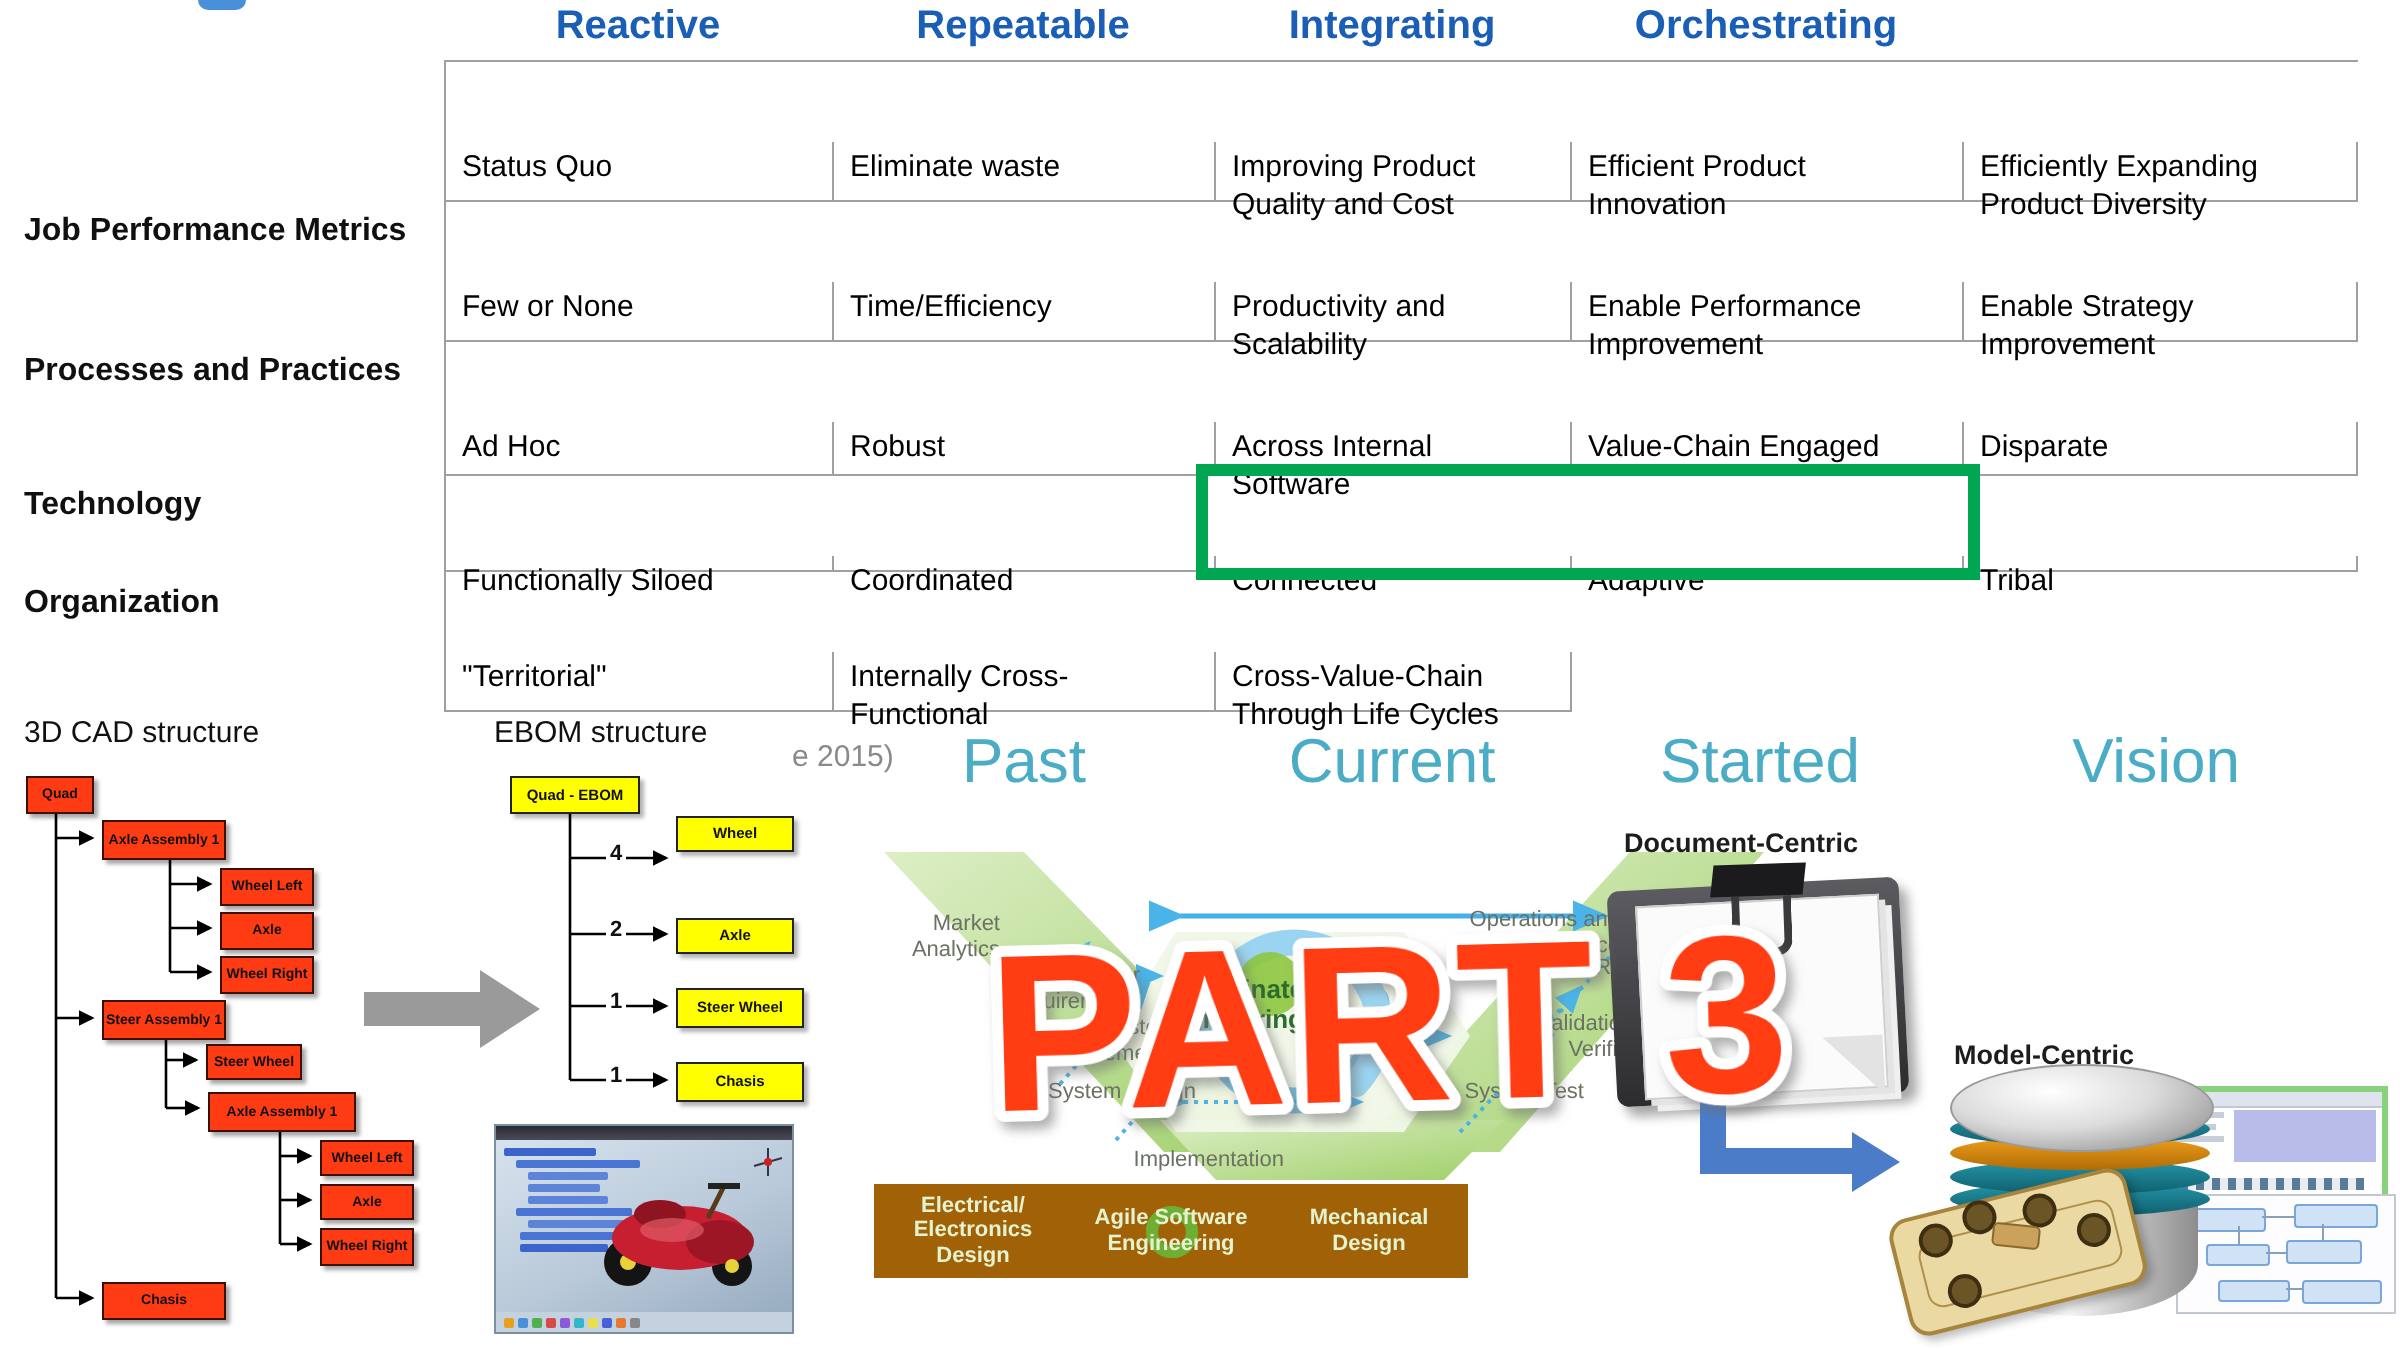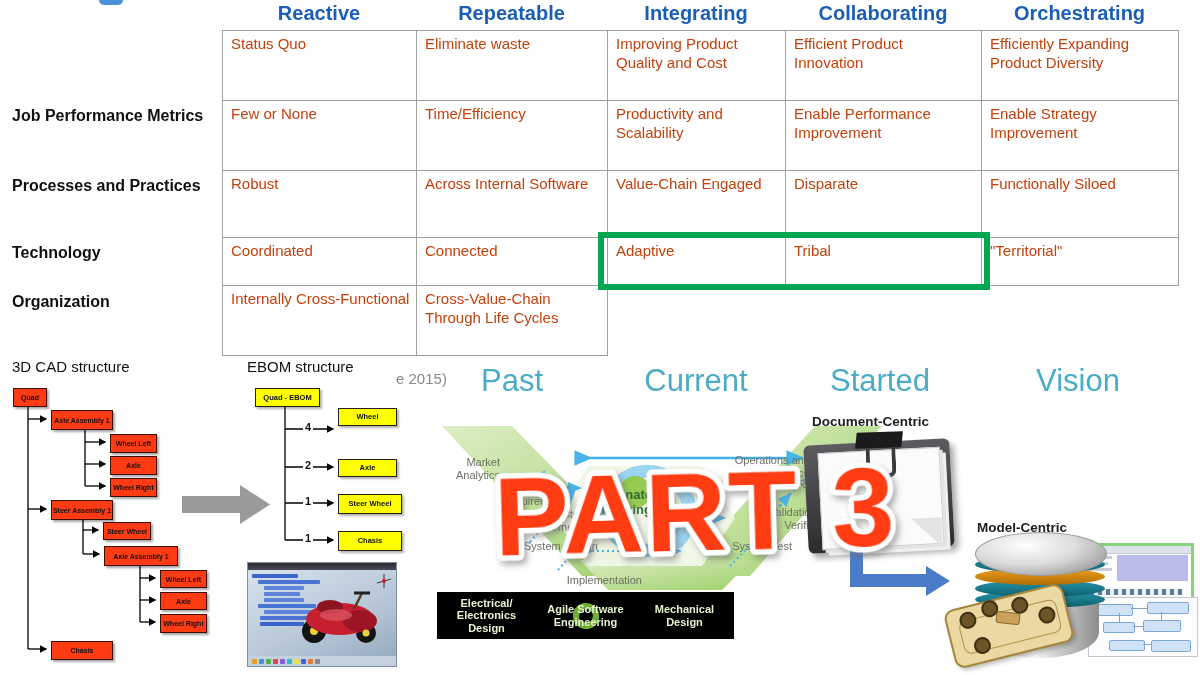--- a/index.html
+++ b/index.html
@@ -7,21 +7,21 @@
          font-family:"Liberation Sans",sans-serif;color:#1c1c1c;}
   .abs{position:absolute;}
   
   .stage-hdr-row{left:222px;top:2px;width:956px;display:grid;grid-template-columns:194px 191px 178px 196px 197px;}
   .stage-hdr{font-weight:bold;font-size:20px;color:#1B5EB5;text-align:center;}
   .mtable{left:222px;top:30px;width:956px;height:325px;display:grid;
           grid-template-columns:194px 191px 178px 196px 197px;
           grid-template-rows:70px 70px 67px 48px 70px;
           border-top:1px solid #a0a0a0;border-left:1px solid #a0a0a0;}
   .mcell{border-right:1px solid #a0a0a0;border-bottom:1px solid #a0a0a0;
-         padding:4px 6px 0 8px;font-size:15px;line-height:1.25;color:#c2410c;}
+         padding:4px 6px 0 8px;font-size:15px;line-height:1.25;color:#000000;margin-top:40px;}
   .rowlabel{left:12px;width:205px;font-weight:bold;font-size:16px;line-height:1.25;color:#101010;}
   .hl-box{left:598px;top:232px;width:380px;height:46px;border:6px solid #00A651;background:transparent;}
   
   .src-frag{left:396px;top:370px;font-size:15px;color:#8a8a8a;}
   .teal{font-size:31px;color:#4BACC6;text-align:center;}
   
   .tree-title{font-size:15px;color:#111;}
   .red-node{background:#FF3B14;border:1.5px solid #3c0f00;box-shadow:2px 2px 2px rgba(0,0,0,.35);
             display:flex;align-items:center;justify-content:center;font-size:7px;font-weight:bold;
             color:#111;text-align:center;line-height:1;}
@@ -32,21 +32,21 @@
   
   .catia{left:247px;top:562px;width:148px;height:103px;border:1px solid #7d8fa4;
          background:linear-gradient(155deg,#d9e5ef 0%,#b9c9d9 55%,#93a9bd 100%);}
   .catia-tb{position:absolute;left:0;top:0;width:100%;height:7px;background:linear-gradient(#2b2b33,#4a4a58);}
   .cbar{position:absolute;height:4px;border-radius:1px;}
   .catia-tool{position:absolute;left:0;bottom:0;width:100%;height:10px;background:#c4d2df;
               display:flex;align-items:center;gap:2px;padding-left:4px;box-sizing:border-box;}
   .tsq{width:5px;height:5px;border-radius:1px;}
   
   .vlab{font-size:11px;line-height:1.15;color:#6b7163;text-align:right;}
-  .vbar{left:437px;top:592px;width:297px;height:47px;background:#000000;display:flex;}
+  .vbar{left:437px;top:592px;width:297px;height:47px;background:#a16207;display:flex;}
   .vbar .col{flex:1;display:flex;align-items:center;justify-content:center;text-align:center;
              font-size:11px;font-weight:bold;color:#e4f3cf;line-height:1.15;position:relative;}
   
   .part-wrap{left:490px;top:424px;width:440px;height:165px;filter:drop-shadow(3px 4px 3px rgba(110,110,110,.55));transform:rotate(-1.5deg);}
   
   .centric-label{font-size:13.5px;font-weight:600;color:#1d1d1d;text-align:center;}
   .doc-back{left:806px;top:442px;width:146px;height:108px;background:linear-gradient(#5c5c60,#2c2c2f);
             border-radius:6px;transform:rotate(-3deg);box-shadow:4px 5px 6px rgba(0,0,0,.35);}
   .doc-pages{left:820px;top:450px;width:120px;height:95px;background:#fbfbfb;border:1px solid #cfcfcf;
              transform:rotate(-3deg);box-shadow:3px 3px 0 #e4e4e4,6px 6px 0 #efefef;}
@@ -78,40 +78,40 @@
 <body>
 
 <div id="slide">
 
   <div class="abs logo-frag"></div>
 
   <div class="abs stage-hdr-row">
     <div class="stage-hdr">Reactive</div>
     <div class="stage-hdr">Repeatable</div>
     <div class="stage-hdr">Integrating</div>
-    <div class="stage-hdr">Collaborating</div>
     <div class="stage-hdr">Orchestrating</div>
   </div>
 
   <div class="abs rowlabel" style="top:106px">Job Performance Metrics</div>
   <div class="abs rowlabel" style="top:176px">Processes and Practices</div>
   <div class="abs rowlabel" style="top:243px">Technology</div>
   <div class="abs rowlabel" style="top:292px">Organization</div>
 
   <div class="abs mtable">
     <div class="mcell">Status Quo</div>
     <div class="mcell">Eliminate waste</div>
     <div class="mcell">Improving Product Quality and Cost</div>
     <div class="mcell">Efficient Product Innovation</div>
     <div class="mcell">Efficiently Expanding Product Diversity</div>
     <div class="mcell">Few or None</div>
     <div class="mcell">Time/Efficiency</div>
     <div class="mcell">Productivity and Scalability</div>
     <div class="mcell">Enable Performance Improvement</div>
     <div class="mcell">Enable Strategy Improvement</div>
+    <div class="mcell">Ad Hoc</div>
     <div class="mcell">Robust</div>
     <div class="mcell">Across Internal Software</div>
     <div class="mcell">Value-Chain Engaged</div>
     <div class="mcell">Disparate</div>
     <div class="mcell">Functionally Siloed</div>
     <div class="mcell">Coordinated</div>
     <div class="mcell">Connected</div>
     <div class="mcell">Adaptive</div>
     <div class="mcell">Tribal</div>
     <div class="mcell">"Territorial"</div>

